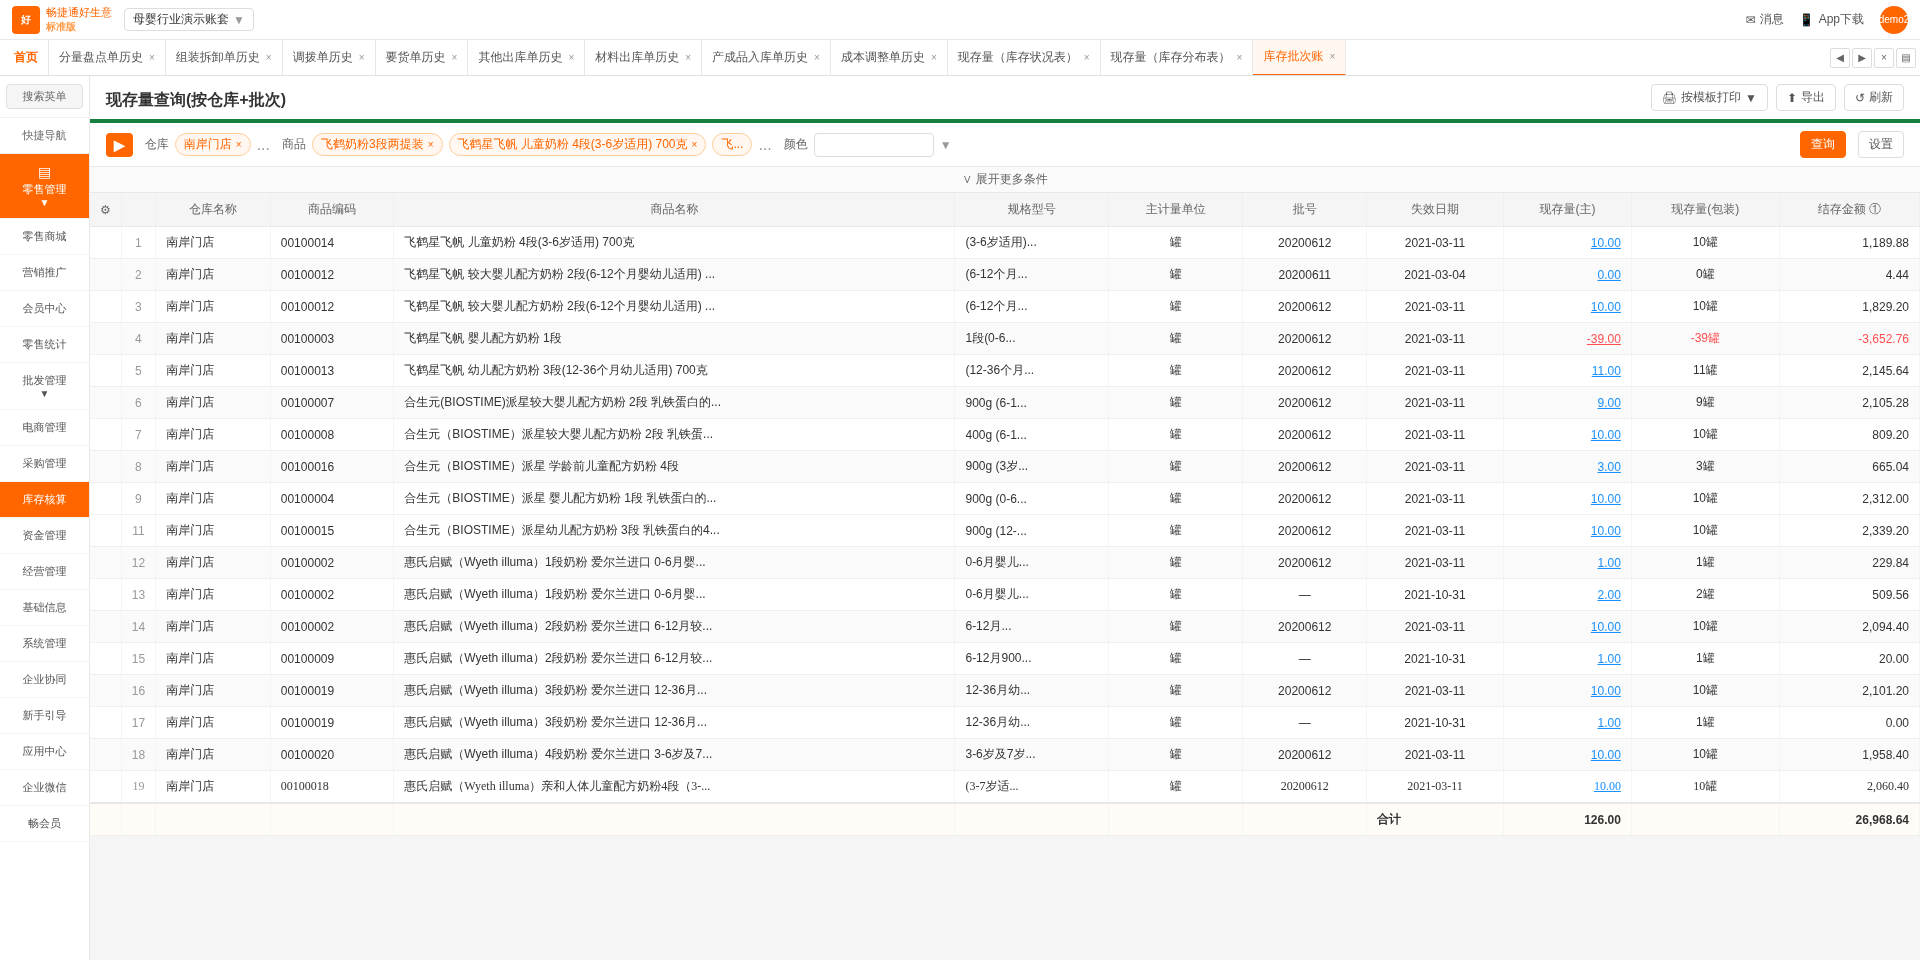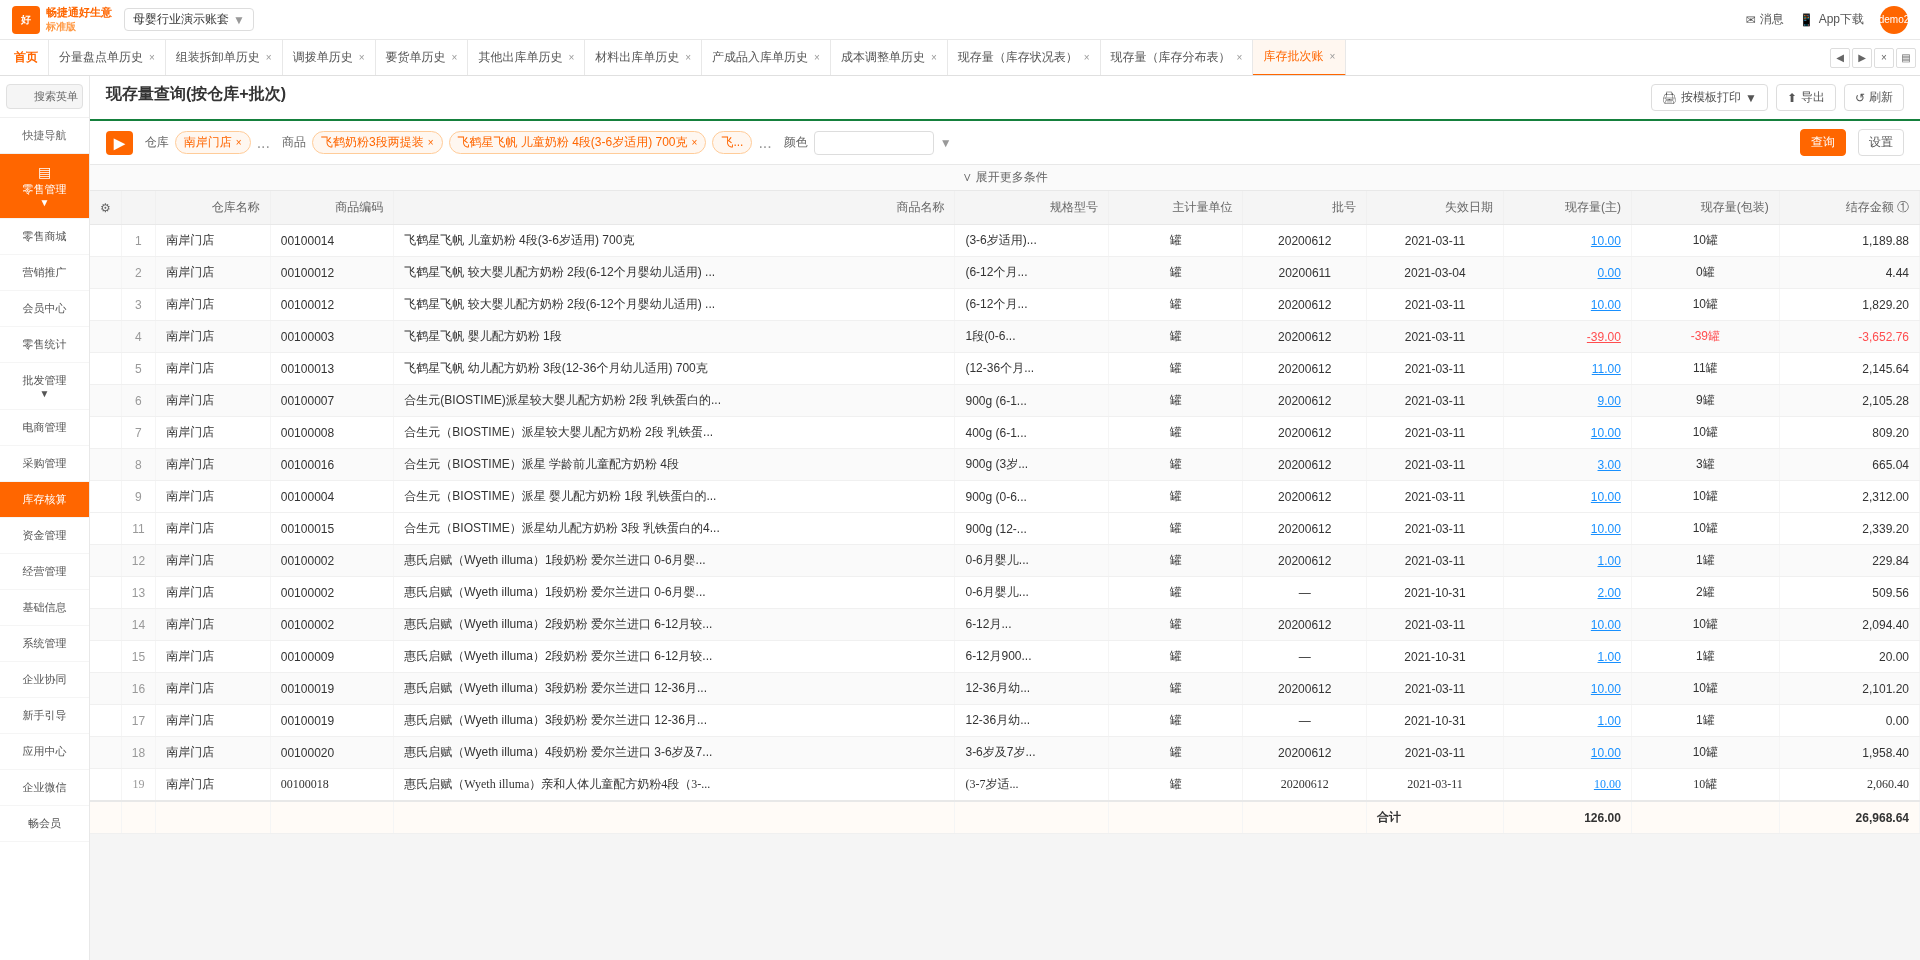--- a/index.html
+++ b/index.html
@@ -23,34 +23,34 @@
     .nav-tab.home { color: #ff6600; font-weight: bold; }
     .nav-arrows { display: flex; align-items: center; gap: 2px; margin-left: auto; }
     .nav-arrow-btn { width: 20px; height: 20px; border: 1px solid #ddd; border-radius: 2px; display: flex; align-items: center; justify-content: center; cursor: pointer; font-size: 10px; color: #666; }
 
     
     .main-layout { display: flex; height: calc(960px - 76px); }
 
     
     .sidebar { width: 90px; background: #fff; border-right: 1px solid #e8e8e8; display: flex; flex-direction: column; flex-shrink: 0; }
     .sidebar-search { padding: 8px 6px; border-bottom: 1px solid #f0f0f0; }
-    .sidebar-search-btn { width: 100%; background: #f5f5f5; border: 1px solid #e0e0e0; border-radius: 4px; padding: 4px; text-align: right; cursor: pointer; font-size: 11px; color: #666; }
+    .sidebar-search-btn { width: 100%; background: #f5f5f5; border: 1px solid #e0e0e0; border-radius: 4px; padding: 4px; text-align: center; cursor: pointer; font-size: 11px; color: #666; }
     .sidebar-nav-btn { padding: 6px; border-bottom: 1px solid #f0f0f0; }
     .sidebar-nav-btn-item { width: 100%; background: none; border: none; padding: 4px; text-align: center; cursor: pointer; font-size: 11px; color: #666; display: block; }
     .sidebar-item { padding: 10px 6px; text-align: center; cursor: pointer; border-bottom: 1px solid #f5f5f5; font-size: 12px; color: #555; }
     .sidebar-item.active { background: #ff6600; color: #fff; }
     .sidebar-item-icon { font-size: 14px; margin-bottom: 2px; }
     .sidebar-item-label { font-size: 11px; }
     .sidebar-item-expand { font-size: 10px; }
 
     
     .content-area { flex: 1; overflow: hidden; display: flex; flex-direction: column; }
 
     
-    .page-header { display: flex; align-items: flex-start; justify-content: space-between; padding: 8px 16px; background: #fff; border-bottom: 2px solid #15803d; }
+    .page-header { display: flex; align-items: flex-end; justify-content: space-between; padding: 8px 16px; background: #fff; border-bottom: 4px solid #15803d; }
     .page-title { font-size: 16px; font-weight: bold; color: #333; }
     .page-actions { display: flex; align-items: center; gap: 8px; }
     .page-action-btn { display: flex; align-items: center; gap: 4px; padding: 4px 10px; border: 1px solid #ddd; border-radius: 4px; cursor: pointer; font-size: 12px; color: #555; background: #fff; }
     .btn-primary { background: #ff6600; color: #fff; border-color: #ff6600; border-radius: 4px; }
 
     
     .filter-bar { background: #fff; padding: 8px 16px; border-bottom: 1px solid #e8e8e8; display: flex; align-items: center; gap: 12px; flex-wrap: wrap; }
     .filter-expand-btn { background: #ff6600; color: #fff; border: none; border-radius: 4px; padding: 4px 8px; cursor: pointer; font-size: 14px; font-weight: bold; flex-shrink: 0; }
     .filter-group { display: flex; align-items: center; gap: 6px; }
     .filter-label { font-size: 12px; color: #666; white-space: nowrap; }
@@ -58,21 +58,21 @@
     .filter-tag .remove { cursor: pointer; color: #ff6600; font-size: 10px; }
     .filter-more { color: #999; cursor: pointer; font-size: 16px; }
 
     .expand-more-row { text-align: center; padding: 4px; border-bottom: 1px solid #e8e8e8; background: #fafafa; }
     .expand-more-btn { color: #666; cursor: pointer; font-size: 12px; border: none; background: none; }
 
     
     .table-container { flex: 1; overflow: auto; }
     table { width: 100%; border-collapse: collapse; background: #fff; }
     thead tr { background: #f5f5f5; }
-    th { padding: 8px 10px; text-align: right; font-size: 12px; color: #666; border-bottom: 1px solid #e8e8e8; border-right: 1px solid #f0f0f0; white-space: nowrap; font-weight: normal; }
+    th { padding: 8px 10px; text-align: center; font-size: 12px; color: #666; border-bottom: 1px solid #e8e8e8; border-right: 1px solid #f0f0f0; white-space: nowrap; font-weight: normal; }
     th.center { text-align: center; }
     td { padding: 7px 10px; font-size: 12px; color: #333; border-bottom: 1px solid #f0f0f0; border-right: 1px solid #f5f5f5; white-space: nowrap; }
     td.center { text-align: center; }
     td.right { text-align: right; }
     tr.total-row td { background: #fffbf7; font-weight: bold; border-top: 2px solid #e8e8e8; }
     .row-num { color: #999; text-align: center; }
     .link-value { color: #1890ff; text-decoration: underline; cursor: pointer; }
     .negative { color: #ff4d4f; }
 
     
@@ -81,21 +81,21 @@
     ::-webkit-scrollbar-thumb { background: #ccc; border-radius: 3px; }
   </style>
 </head>
 <body>
 
 <div class="top-bar">
   <div class="top-bar-left">
     <div class="logo-area">
       <div class="logo-icon">好</div>
       <div>
-        <div style="font-size:11px;color:#ff6600;font-weight:bold;">畅捷通好生意</div>
+        <div style="font-size:11px;color:#ff6600;font-weight:normal;">畅捷通好生意</div>
         <div style="font-size:10px;color:#ff9944;">标准版</div>
       </div>
     </div>
     <div class="workspace-selector">
       <span style="font-size:12px;">母婴行业演示账套</span>
       <span style="color:#999;">▼</span>
     </div>
   </div>
   <div class="top-bar-right">
     <div class="top-right-item">

